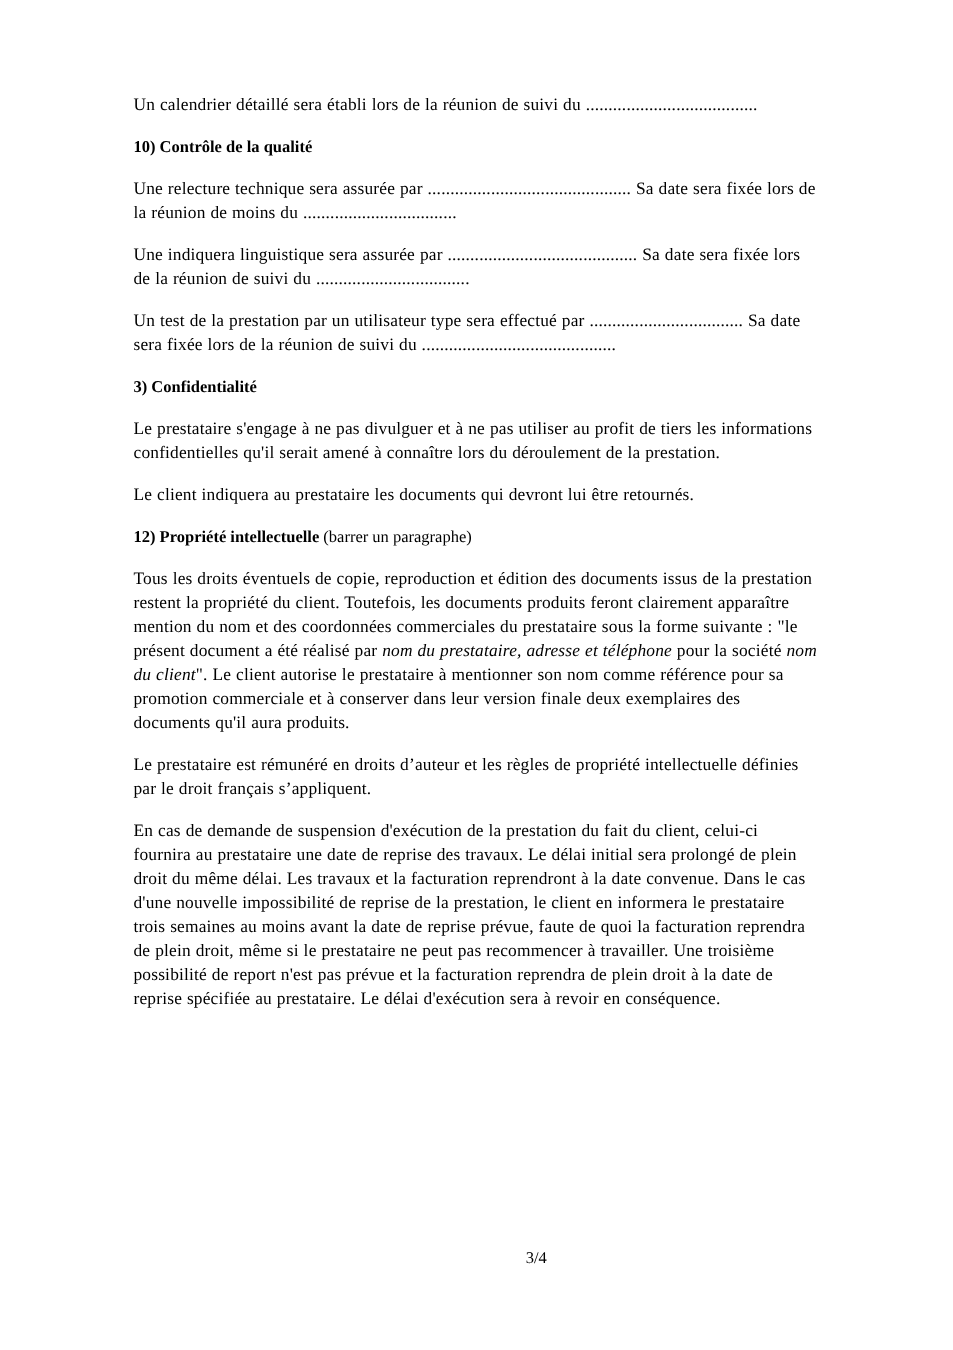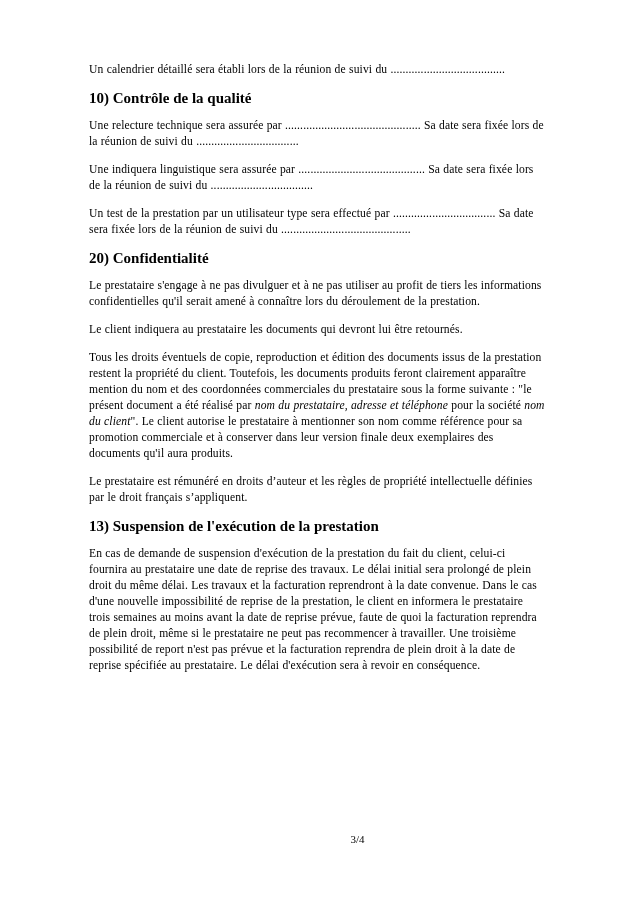--- a/index.html
+++ b/index.html
@@ -32,21 +32,21 @@
   p.para {
     margin: 0 0 12px 0;
     font-size: 11.6px;
     line-height: 16px;
     text-align: left;
     letter-spacing: 0.01em;
     word-spacing: 0.02em;
   }
   p.heading {
     margin: 0 0 12px 0;
-    font-size: 15px;
+    font-size: 11px;
     line-height: 16px;
     font-weight: bold;
   }
   p.heading .normal {
     font-weight: normal;
   }
   .ital {
     font-style: italic;
     text-align: right;
   }
@@ -64,39 +64,39 @@
 </head>
 <body>
 
 <div class="page">
   <div class="content">
 
     <p class="para">Un calendrier détaillé sera établi lors de la réunion de suivi du ......................................</p>
 
     <p class="heading">10) Contrôle de la qualité</p>
 
-    <p class="para">Une relecture technique sera assurée par ............................................. Sa date sera fixée lors de la réunion de suivi du ..................................</p>
+    <p class="para">Une relecture technique sera assurée par ............................................. Sa date sera fixée lors de la réunion de moins du ..................................</p>
 
     <p class="para">Une indiquera linguistique sera assurée par .......................................... Sa date sera fixée lors de la réunion de suivi du ..................................</p>
 
     <p class="para">Un test de la prestation par un utilisateur type sera effectué par .................................. Sa date sera fixée lors de la réunion de suivi du ...........................................</p>
 
-    <p class="heading">20) Confidentialité</p>
+    <p class="heading">3) Confidentialité</p>
 
     <p class="para">Le prestataire s'engage à ne pas divulguer et à ne pas utiliser au profit de tiers les informations confidentielles qu'il serait amené à connaître lors du déroulement de la prestation.</p>
 
 
     <p class="para">Le client indiquera au prestataire les documents qui devront lui être retournés.</p>
 
 
+    <p class="heading"><span>12) Propriété intellectuelle</span><span class="normal"> (barrer un paragraphe)</span></p>
 
     <p class="para"><span>Tous les droits éventuels de copie, reproduction et édition des documents issus de la prestation restent la propriété du client. Toutefois, les documents produits feront clairement apparaître mention du nom et des coordonnées commerciales du prestataire sous la forme suivante : "le présent document a été réalisé par </span><span class="ital">nom du prestataire, adresse et téléphone</span><span> pour la société </span><span class="ital">nom du client</span><span>". Le client autorise le prestataire à mentionner son nom comme référence pour sa promotion commerciale et à conserver dans leur version finale deux exemplaires des documents qu'il aura produits.</span></p>
 
     <p class="para">Le prestataire est rémunéré en droits d’auteur et les règles de propriété intellectuelle définies par le droit français s’appliquent.</p>
 
-    <p class="heading">13) Suspension de l'exécution de la prestation</p>
 
     <p class="para">En cas de demande de suspension d'exécution de la prestation du fait du client, celui-ci fournira au prestataire une date de reprise des travaux. Le délai initial sera prolongé de plein droit du même délai. Les travaux et la facturation reprendront à la date convenue. Dans le cas d'une nouvelle impossibilité de reprise de la prestation, le client en informera le prestataire trois semaines au moins avant la date de reprise prévue, faute de quoi la facturation reprendra de plein droit, même si le prestataire ne peut pas recommencer à travailler. Une troisième possibilité de report n'est pas prévue et la facturation reprendra de plein droit à la date de reprise spécifiée au prestataire. Le délai d'exécution sera à revoir en conséquence.</p>
 
   </div>
 
   <div class="footer">3/4</div>
 </div>
 
 </body></html>

